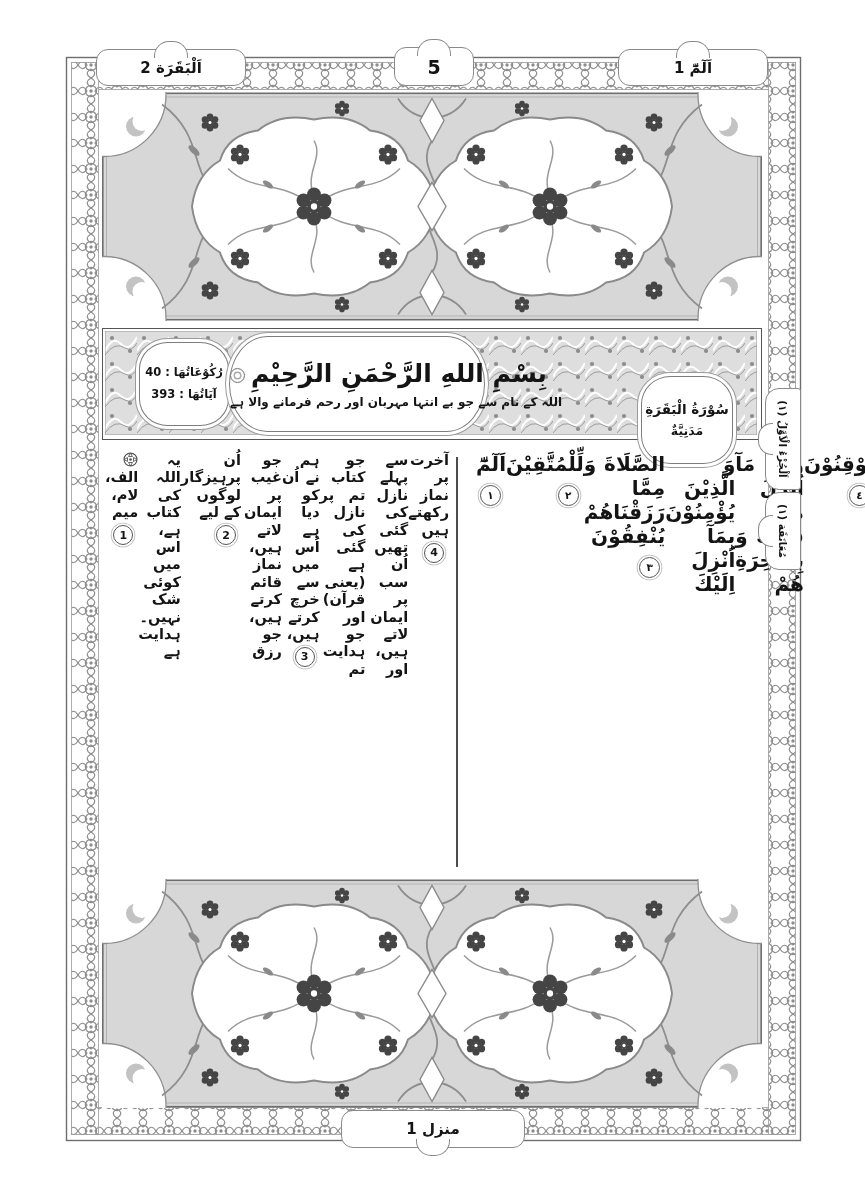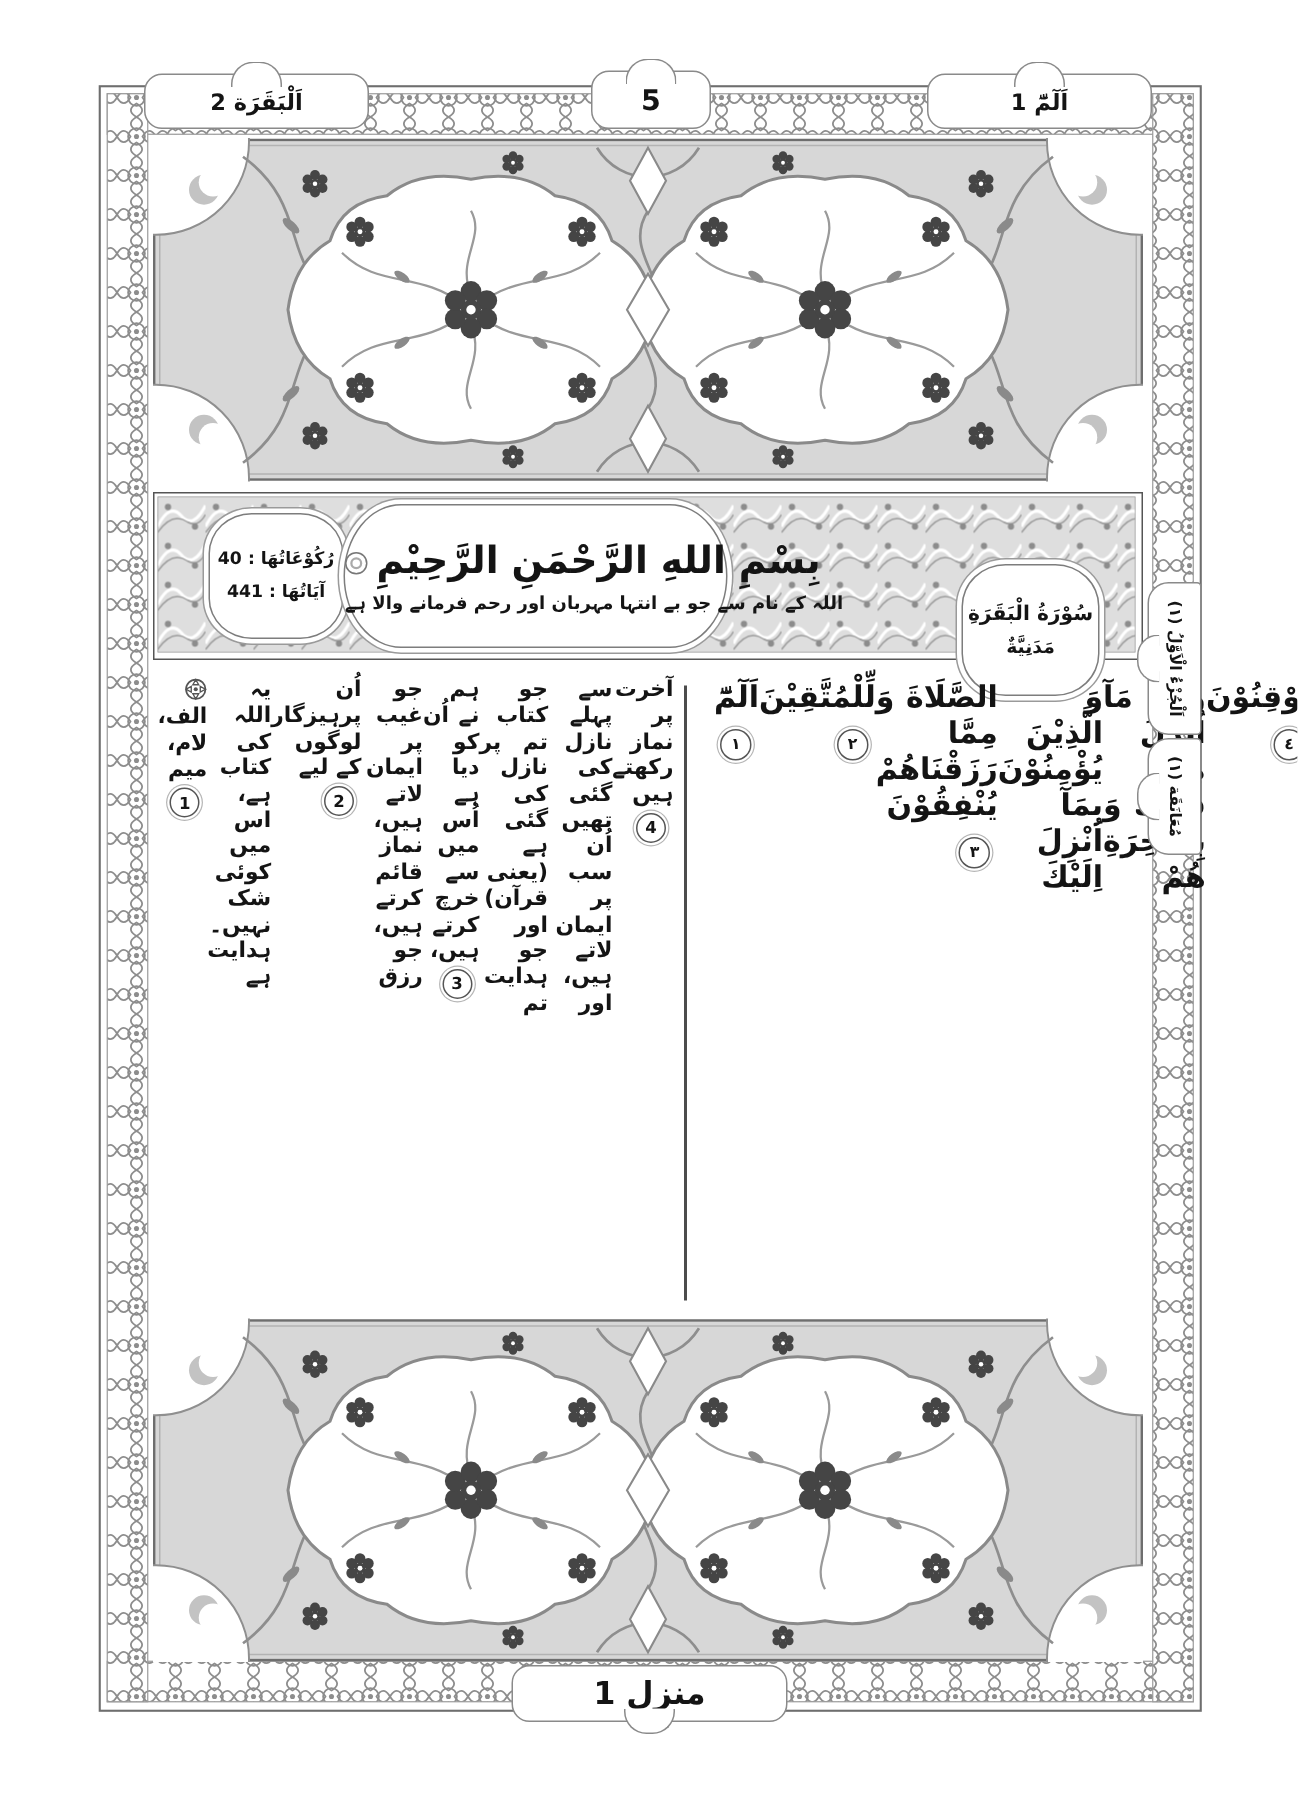--- a/index.html
+++ b/index.html
@@ -14,21 +14,21 @@
        font-weight:bold;direction:rtl;}
   .tab.dome::before{content:"";position:absolute;top:-9px;left:50%;transform:translateX(-50%);
        width:32px;height:16px;background:#fff;border:1.3px solid #8a8a8a;border-bottom:none;
        border-radius:15px 15px 0 0;}
   .tab.dome-bottom::before{content:"";position:absolute;bottom:-9px;left:50%;transform:translateX(-50%);
        width:32px;height:16px;background:#fff;border:1.3px solid #8a8a8a;border-top:none;
        border-radius:0 0 15px 15px;}
   #tab-surah-left {left:96px; top:49px; width:148px;height:35px;font-size:15px;}
   #tab-page-number{left:394px;top:47px; width:78px; height:37px;font-size:19px;}
   #tab-surah-right{left:618px;top:49px; width:148px;height:35px;font-size:15px;}
-  #tab-manzil     {left:341px;top:1110px;width:182px;height:36px;font-size:21px;}
+  #tab-manzil     {left:341px;top:1110px;width:182px;height:36px;font-size:15px;}
 
   
   .side-tab{position:absolute;z-index:7;left:765px;width:34px;background:#fff;
        border:1.2px solid #8a8a8a;border-radius:14px 3px 3px 14px;
        display:flex;align-items:center;justify-content:center;overflow:visible;}
   .side-tab::before{content:"";position:absolute;left:-8px;top:50%;transform:translateY(-50%);
        width:14px;height:30px;background:#fff;border:1.2px solid #8a8a8a;border-right:none;
        border-radius:14px 0 0 14px;}
   .vtext{transform:rotate(90deg);white-space:nowrap;font-weight:bold;font-size:10.5px;direction:rtl;}
   #side-tab-juz{top:388px;height:100px;}
@@ -218,21 +218,21 @@
           <path d="M0,20 Q8,4 16,13 Q24,22 32,6" stroke="#ffffff" fill="none" stroke-width="2"></path>
           <path d="M0,24 Q10,10 20,17 Q27,21 32,12" stroke="#9c9c9c" fill="none" stroke-width="1"></path>
           <circle cx="7" cy="7" r="2.1" fill="#8c8c8c"></circle>
           <circle cx="25" cy="20" r="2.1" fill="#8c8c8c"></circle>
         </pattern>
       </defs>
       <rect x="0" y="0" width="652" height="104" fill="url(#arab)" stroke="#999999"></rect>
     </svg>
     <div class="cartouche" id="info-medallion">
       <div>رُكُوْعَاتُهَا : 40</div>
-      <div>آيَاتُهَا : 441</div>
+      <div>آيَاتُهَا : 393</div>
     </div>
     <div class="cartouche" id="bismillah-cartouche">
       <div id="bismillah-text" dir="rtl"><span>بِسْمِ اللهِ الرَّحْمَنِ الرَّحِيْمِ</span><span class="orn-dot"></span></div>
       <div id="bismillah-urdu" dir="rtl">اللہ کے نام سے جو بے انتہا مہربان اور رحم فرمانے والا ہے</div>
     </div>
     <div class="cartouche" id="surah-medallion">
       <div class="l1">سُوْرَةُ الْبَقَرَةِ</div>
       <div class="l2">مَدَنِيَّةٌ</div>
     </div>
   </div>

